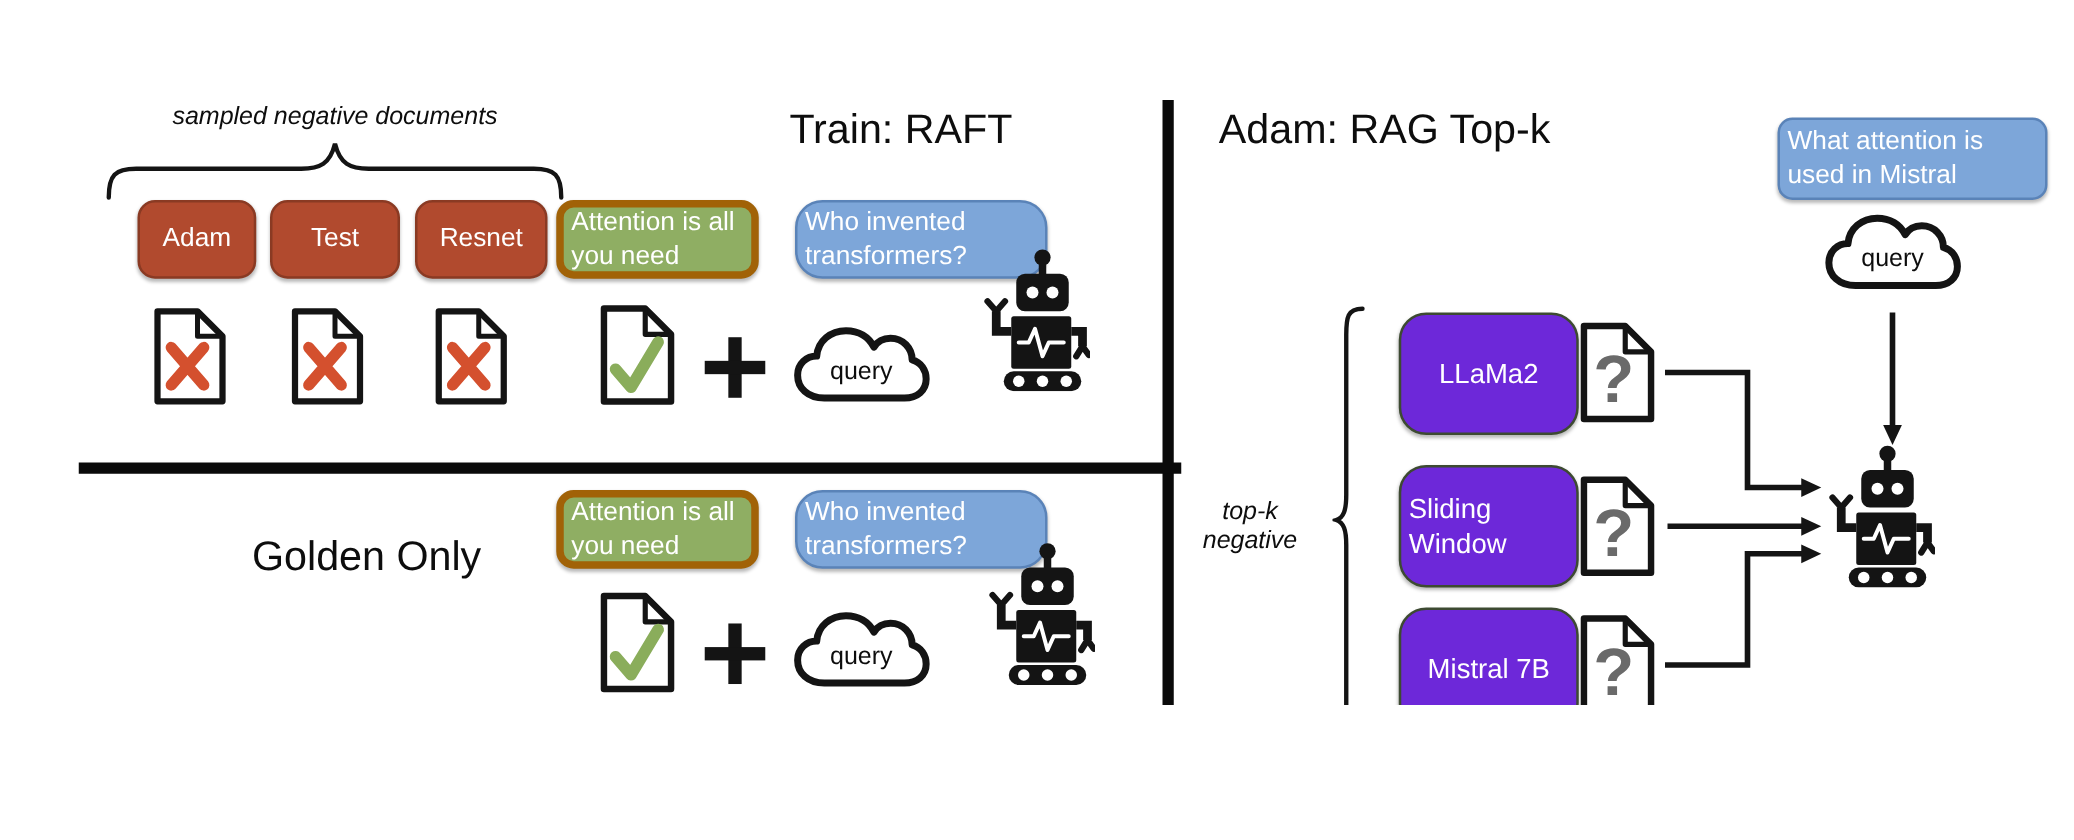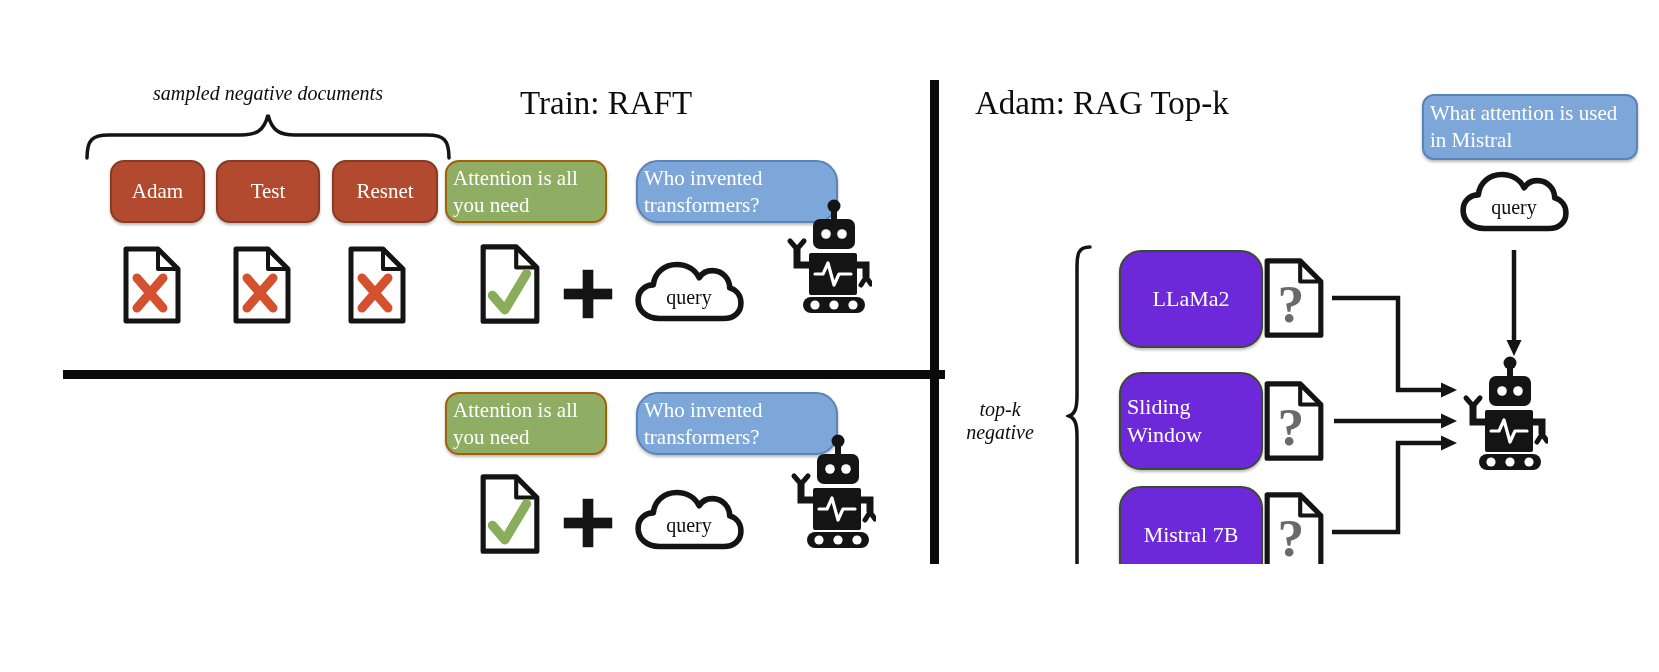--- a/index.html
+++ b/index.html
@@ -1,29 +1,29 @@
 <!DOCTYPE html>
 <html><head>
 <meta charset="utf-8">
 <style>
   html,body{margin:0;padding:0;background:#ffffff;}
   .canvas{
     position:relative;width:1659px;height:564px;background:#ffffff;
-    font-family:Liberation Serif, serif;color:#141414;overflow:hidden;
+    font-family:Liberation Sans, sans-serif;color:#141414;overflow:hidden;
   }
   .divider{position:absolute;background:#0a0a0a;}
-  .title{position:absolute;font-size:33px;color:#0d0d0d;text-align:left;line-height:1.3;}
+  .title{position:absolute;font-size:33px;color:#0d0d0d;text-align:right;line-height:1.3;}
   .italic-label{position:absolute;font-style:italic;font-size:20px;text-align:center;color:#0d0d0d;line-height:1.15;}
   .box{
     position:absolute;display:flex;align-items:center;justify-content:center;
     color:#ffffff;box-shadow:0 2px 3px rgba(0,0,0,0.28);
     line-height:1.28;padding:2px 6px;box-sizing:border-box;margin-left:16px;
   }
   .box.neg{background:#b14a2e;border:2px solid #8a3a23;border-radius:14px;font-size:21px;}
-  .box.golden{background:#8fae63;border:2px solid #a16207;border-radius:14px;font-size:21px;}
+  .box.golden{background:#8fae63;border:6px solid #a16207;border-radius:14px;font-size:21px;}
   .box.quest{background:#7da6d9;border:2px solid #5a83b8;border-radius:22px;font-size:21px;}
   .box.quest.small-r{border-radius:12px;}
   .box.model{background:#6d28d9;border:2px solid #3d4a32;border-radius:22px;font-size:22px;}
   .icon{position:absolute;}
   .icon svg{display:block;width:100%;height:100%;}
   .cloud{position:absolute;}
   .cloud svg{position:absolute;left:0;top:0;width:100%;height:100%;}
   .cloud .q{
     position:absolute;left:0;top:0;right:0;bottom:0;display:flex;
     align-items:center;justify-content:center;padding-top:10px;
@@ -135,20 +135,21 @@
 
     <div class="icon" style="left:782px;top:199px;width:90px;height:114px;">
         <svg viewBox="0 0 90 114">
           <use href="#sym-robot"></use>
         </svg>
       </div>
   </div>
 
   <div>
     <div class="title" style="left:105px;top:424px;width:280px;">
+      <div>Golden Only</div>
     </div>
 
     <div class="box golden" style="left:429px;top:392px;width:162px;height:63px;">Attention is all you need</div>
     <div class="box quest" style="left:620px;top:392px;width:202px;height:63px;">Who invented transformers?</div>
 
     <div class="icon" style="left:478px;top:470px;width:64px;height:88px;">
         <svg viewBox="0 0 62 82">
           <use href="#sym-doc-check"></use>
         </svg>
       </div>

